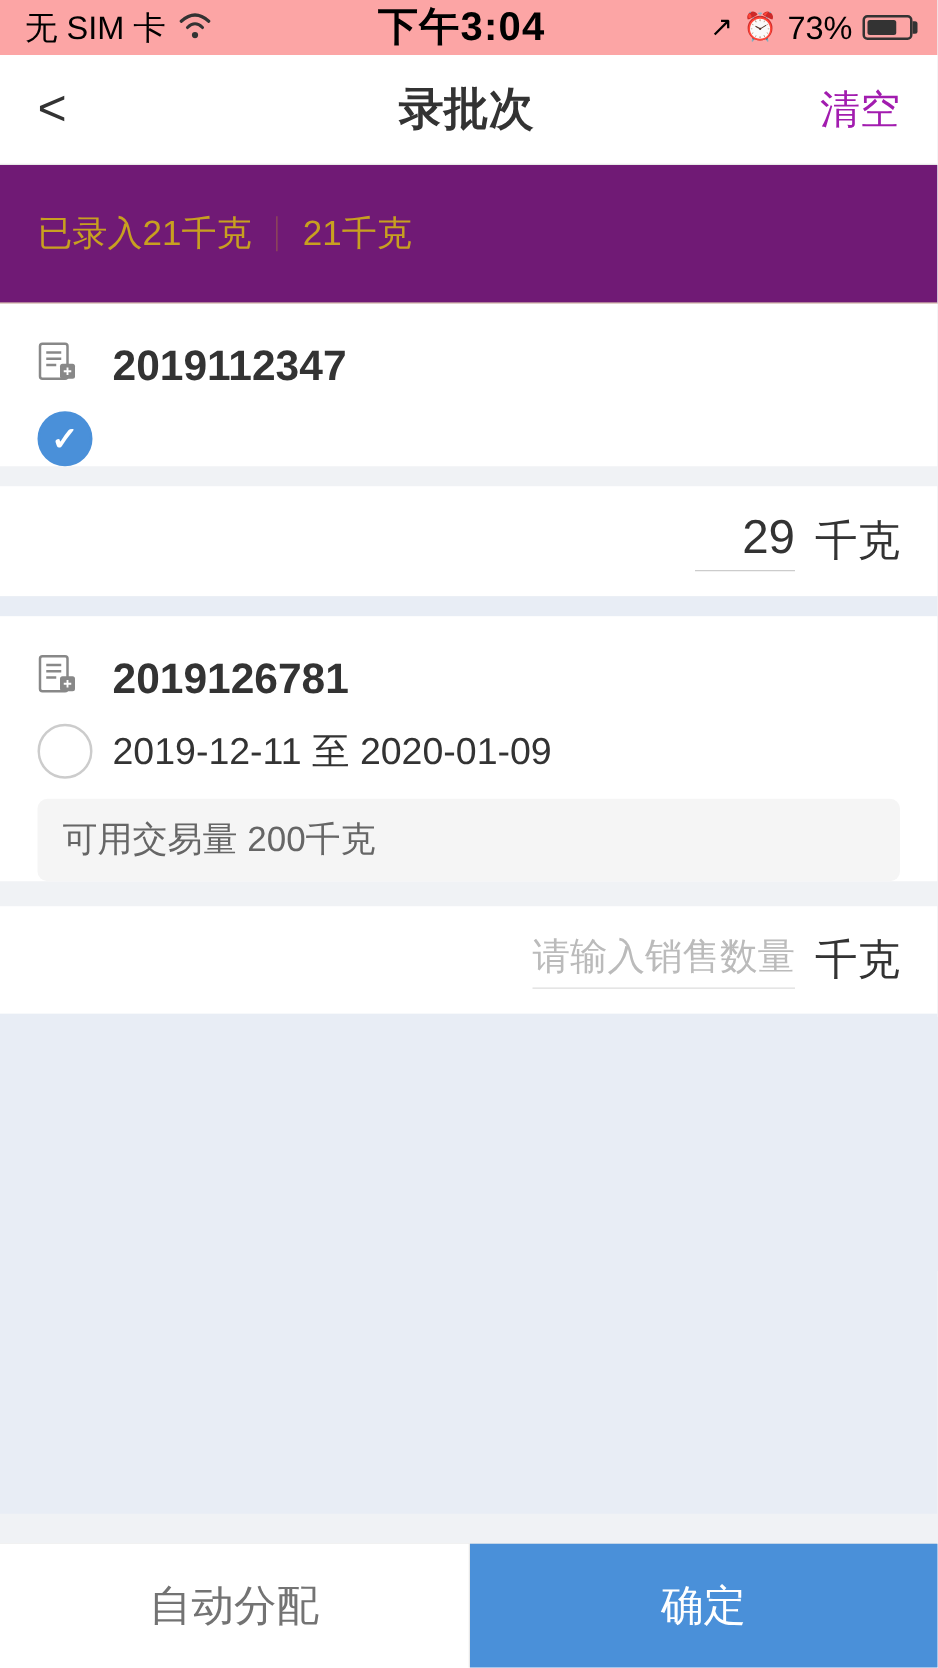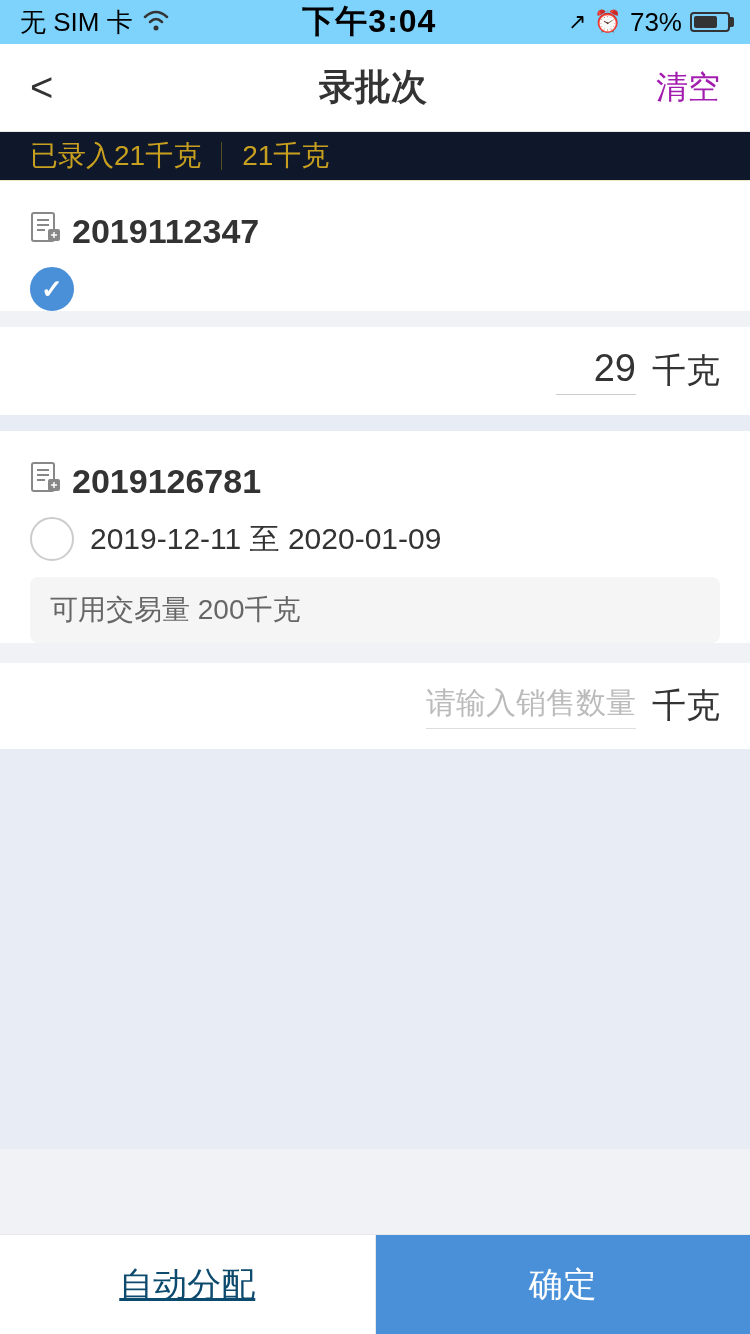--- a/index.html
+++ b/index.html
@@ -9,21 +9,21 @@
       min-height: 1334px;
       font-family: -apple-system, "PingFang SC", "Helvetica Neue", sans-serif;
       background: #f0f2f5;
       overflow-x: hidden;
     }
 
     
     .status-bar {
       width: 750px;
       height: 44px;
-      background: #7dd3fc;
+      background: #fca5a5;
       display: flex;
       align-items: center;
       justify-content: space-between;
       padding: 0 20px;
       font-size: 28px;
       font-weight: 500;
     }
     .status-left {
       display: flex;
       align-items: center;
@@ -96,22 +96,22 @@
       color: #333;
     }
     .nav-action {
       font-size: 32px;
       color: #a21caf;
       cursor: pointer;
     }
 
     
     .info-banner {
-      background: #0f172a;
-      padding: 5px 30px;
+      background: #701a75;
+      padding: 36px 30px;
       display: flex;
       align-items: center;
       gap: 20px;
       border-bottom: 1px solid #f0e8c0;
     }
     .info-item {
       font-size: 28px;
       color: #c8a020;
       font-weight: 500;
     }
@@ -123,21 +123,21 @@
     }
 
     .batch-item {
       background: #fff;
       padding: 30px 30px 0 30px;
     }
 
     .batch-header {
       display: flex;
       align-items: center;
-      gap: 10px;
+      gap: 28px;
       margin-bottom: 16px;
     }
     .batch-icon {
       font-size: 32px;
       color: #666;
     }
     .batch-id {
       font-size: 34px;
       font-weight: 600;
       color: #333;
@@ -256,26 +256,25 @@
       display: flex;
       background: #fff;
       border-top: 1px solid #e8e8e8;
     }
     .btn-auto {
       flex: 1;
       display: flex;
       align-items: center;
       justify-content: center;
       font-size: 34px;
-      color: #0c4a6e;
+      color: #737373;
       background: #fff;
       cursor: pointer;
       border: none;
       border-right: 1px solid #e8e8e8;
-      text-decoration: underline;
     }
     .btn-confirm {
       flex: 1;
       display: flex;
       align-items: center;
       justify-content: center;
       font-size: 34px;
       color: #fff;
       background: #4a90d9;
       cursor: pointer;

